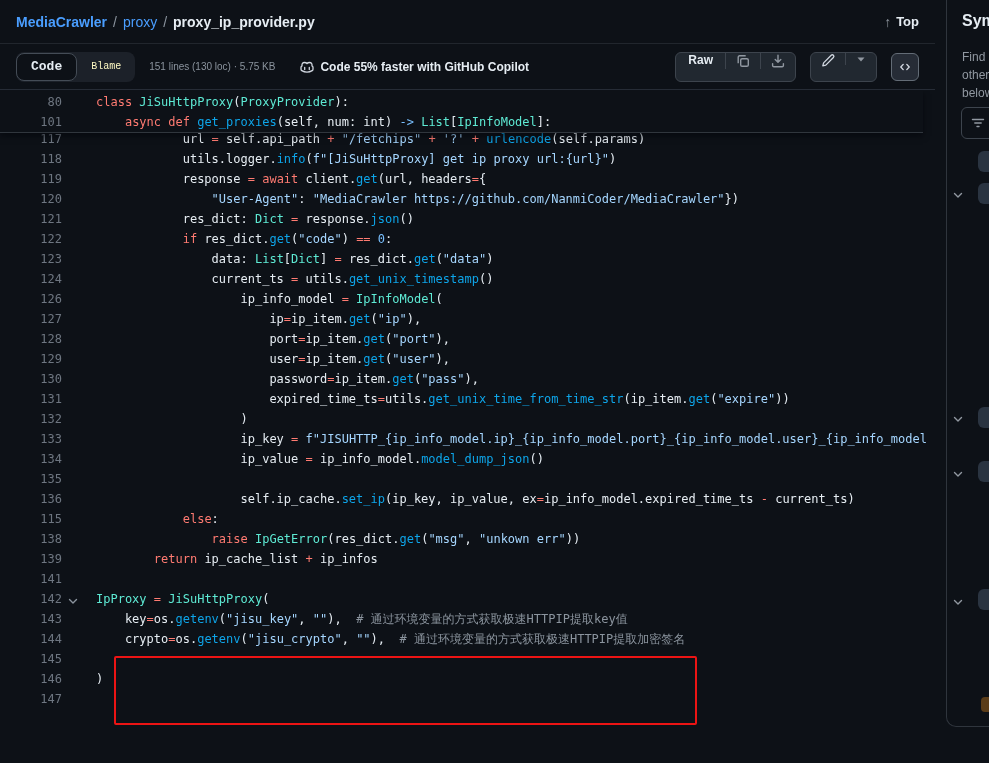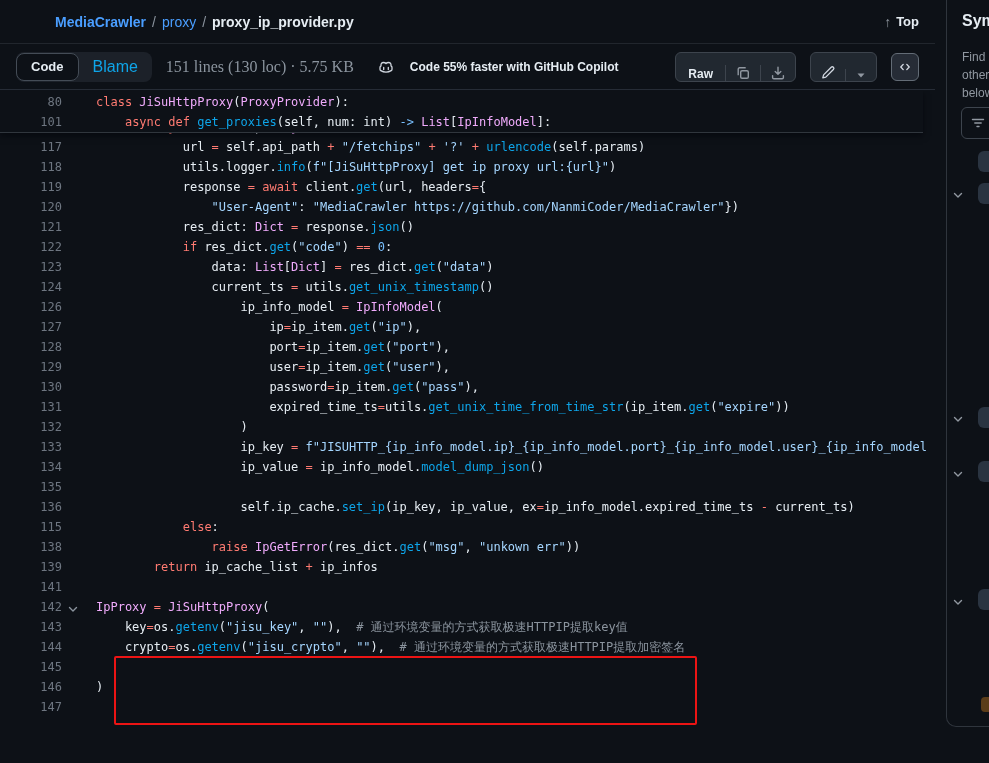--- a/index.html
+++ b/index.html
@@ -7,55 +7,55 @@
     width:989px;height:763px;position:relative;overflow:hidden;
     background:#0d1117;color:#e6edf3;
     font-family:"Liberation Sans",sans-serif;
   }
   .left-region{position:absolute;left:0;top:0;width:935px;height:763px;}
 
   
   .breadcrumb-bar{height:44px;box-sizing:border-box;border-bottom:1px solid #21262d;
     display:flex;align-items:center;padding:0 16px;font-size:14px;}
   .crumb-link{color:#4a9eff;text-decoration:none;cursor:pointer;}
-  .crumb-repo{font-weight:700;margin-left:39px;}
+  .crumb-repo{font-weight:700;}
   .crumb-sep{color:#8b949e;margin:0 6px;}
   .crumb-file{color:#e6edf3;font-weight:700;}
   .top-link{margin-left:auto;display:flex;align-items:center;gap:5px;
     font-size:13px;font-weight:600;color:#e6edf3;cursor:pointer;}
   .top-arrow{color:#9198a1;font-size:14px;font-weight:400;}
 
   
   .toolbar{height:46px;box-sizing:border-box;border-bottom:1px solid #262c36;
     display:flex;align-items:center;padding:0 16px;gap:14px;}
-  .seg{display:flex;background:#1c2129;border-radius:8px;align-items:center;height:30px;}
+  .seg{display:flex;background:#1c2129;border-radius:8px;align-items:center;height:30px;font-family:Liberation Mono, monospace;}
   .seg-code{background:#0d1117;border:1px solid #444c56;border-radius:8px;height:28px;
     padding:0 14px;display:flex;align-items:center;font-size:13px;font-weight:600;cursor:pointer;box-sizing:border-box;}
-  .seg-blame{padding:0 14px;font-size:16px;color:#0ea5e9;cursor:pointer;}
-  .meta{color:#8b949e;font-size:16px;font-family:Liberation Serif, serif;white-space:nowrap;}
-  .copilot{display:flex;align-items:center;gap:16px;font-size:12px;font-weight:700;margin-left:10px;white-space:nowrap;}
+  .seg-blame{padding:0 14px;font-size:10px;color:#fef9c3;cursor:pointer;}
+  .meta{color:#8b949e;font-size:10px;font-family:Liberation Sans, sans-serif;white-space:nowrap;}
+  .copilot{display:flex;align-items:center;gap:5px;font-size:12px;font-weight:700;margin-left:10px;white-space:nowrap;}
   .flex-spacer{flex:1;}
-  .btn-group{display:flex;align-items:flex-end;height:28px;border:1px solid #3d444d;border-radius:6px;
+  .btn-group{display:flex;align-items:flex-start;height:28px;border:1px solid #3d444d;border-radius:6px;
     background:#212830;overflow:hidden;}
   .btn-seg{display:flex;align-items:center;padding:0 9px;cursor:pointer;}
   .btn-seg + .btn-seg{border-left:1px solid #3d444d;}
   .raw-label{font-size:12px;font-weight:600;color:#e6edf3;padding:0 3px;}
   .symbols-btn{width:28px;height:28px;box-sizing:border-box;border:1px solid #636c76;border-radius:6px;
     background:#262c36;display:flex;align-items:center;justify-content:center;cursor:pointer;}
   .icon{display:inline-flex;}
 
   
   .code-viewport{position:absolute;top:91px;left:0;width:935px;height:672px;overflow:hidden;
     font-family:"DejaVu Sans Mono",monospace;font-size:12px;line-height:20px;}
-  .code-lines{padding-top:26px;}
+  .code-lines{padding-top:18px;}
   .code-row{display:flex;height:20px;position:relative;}
   .ln{flex:0 0 62px;text-align:right;color:#6e7681;cursor:pointer;}
   .cl{white-space:pre;padding-left:34px;}
   .fold{position:absolute;left:67px;top:4px;width:12px;height:12px;color:#8b949e;cursor:pointer;}
-  .pln{color:#e6edf3;} .k{color:#ff7b72;} .fn{color:#0ea5e9;} .ty{color:#f0abfc;}
+  .pln{color:#e6edf3;} .k{color:#ff7b72;} .fn{color:#0ea5e9;} .ty{color:#5eead4;}
   .s{color:#a5d6ff;} .n{color:#79c0ff;} .c{color:#8b949e;}
   .sticky-lines{position:absolute;top:0;left:0;right:12px;background:#0d1117;z-index:2;
     border-bottom:1px solid #30363d;box-shadow:0 3px 6px rgba(1,4,9,.55);padding-top:1px;}
   .annotation-box{position:absolute;left:114px;top:565px;width:579px;height:65px;
     border:2px solid #ec1414;border-radius:2px;z-index:3;pointer-events:none;}
 
   
   .symbols-panel{position:absolute;left:946px;top:0;width:44px;height:727px;box-sizing:border-box;
     border-left:1px solid #2f353d;border-bottom:1px solid #2f353d;border-bottom-left-radius:10px;
     overflow:hidden;background:#0d1117;}

